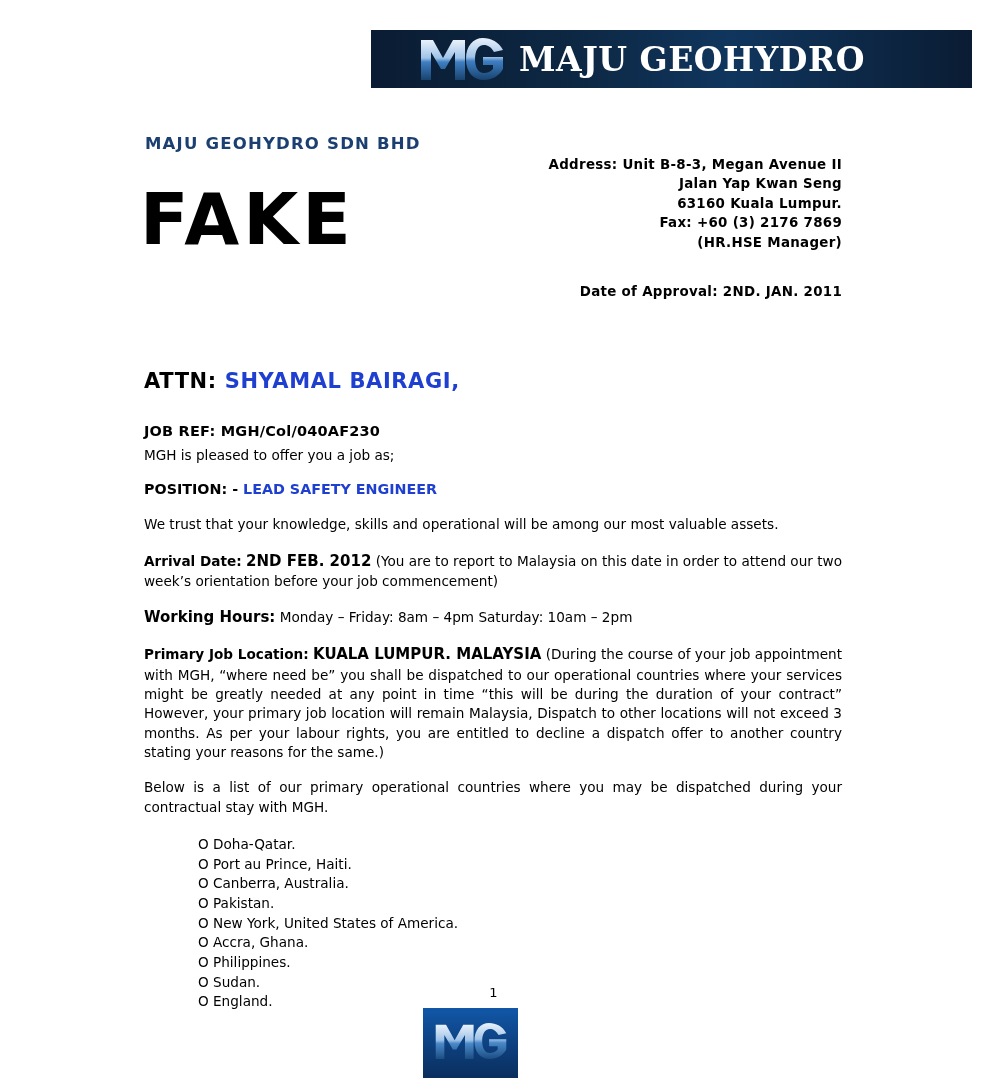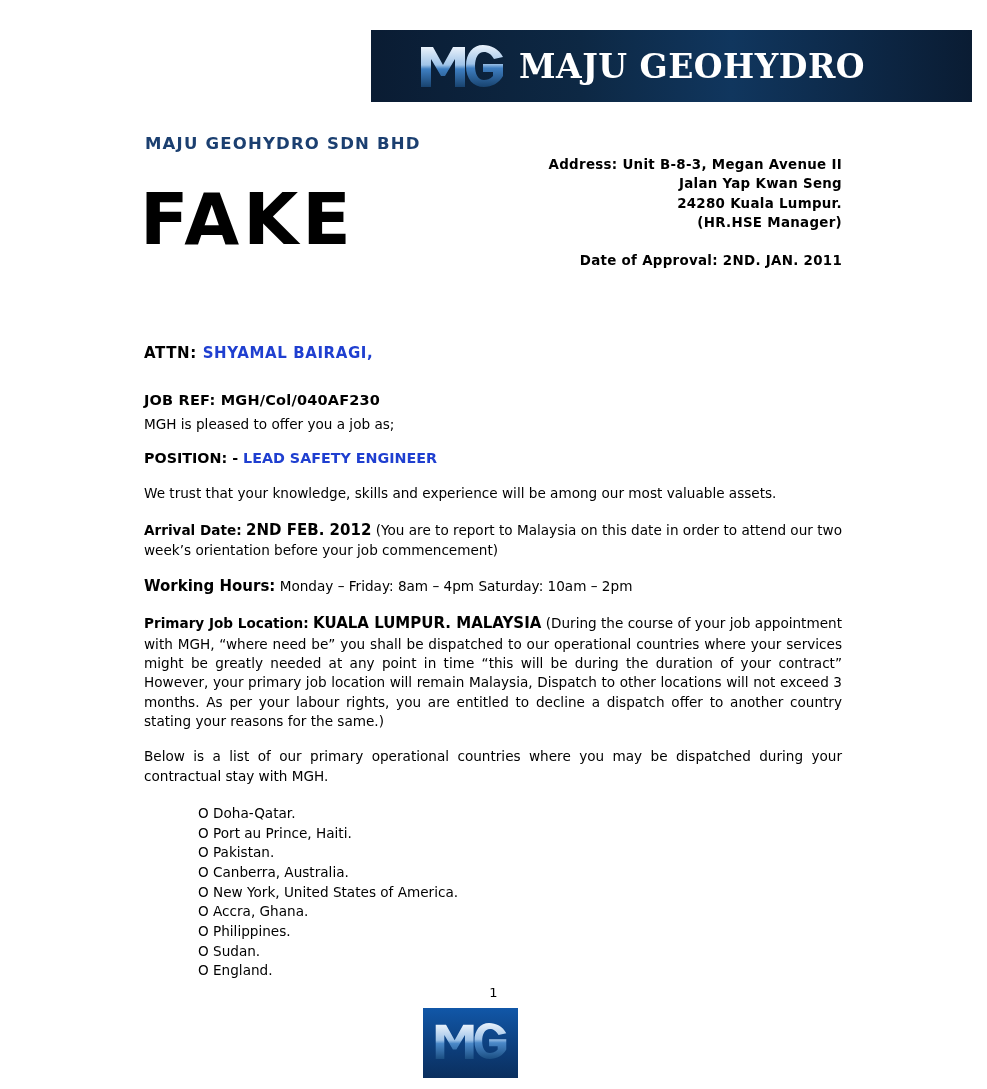--- a/index.html
+++ b/index.html
@@ -15,21 +15,21 @@
     position: relative;
     overflow: hidden;
   }
 
   
   .header-banner {
     position: absolute;
     left: 371px;
     top: 30px;
     width: 601px;
-    height: 72px;
+    height: 58px;
     background: linear-gradient(90deg, #0a1c33 0%, #0d2844 35%, #10365e 60%, #0a1c33 100%);
     display: flex;
     align-items: center;
     padding-left: 48px;
     box-sizing: border-box;
   }
   .logo-mg {
     position: relative;
     width: 86px;
     height: 46px;
@@ -77,35 +77,36 @@
     right: 145px;
     top: 155px;
     width: 460px;
     text-align: right;
     font-size: 13.4px;
     font-weight: bold;
     line-height: 1.45;
     letter-spacing: 0.3px;
   }
   .address-block .date-approval {
-    margin-top: 18px;
+    margin-top: 30px;
   }
 
   
   .body-wrap {
     position: absolute;
     left: 144px;
     top: 344px;
     width: 698px;
   }
   .line-attn {
-    font-size: 15px;
+    font-size: 21px;
     font-weight: bold;
     letter-spacing: 0.6px;
     margin-bottom: 30px;
+    margin-top: 25px;
   }
   .line-attn .name {
     color: #1f3fd0;
   }
   .line-jobref {
     font-size: 14.5px;
     font-weight: bold;
     letter-spacing: 0.2px;
     margin-bottom: 7px;
   }
@@ -185,21 +186,22 @@
   <span class="header-title">MAJU GEOHYDRO</span>
 </div>
 
 <div class="company-name">MAJU GEOHYDRO SDN BHD</div>
 
 <div class="fake-stamp">FAKE</div>
 
 <div class="address-block">
   <div>Address: Unit B-8-3, Megan Avenue II</div>
   <div>Jalan Yap Kwan Seng</div>
-  <div>24280 Kuala Lumpur.</div>
+  <div>63160 Kuala Lumpur.</div>
+  <div>Fax: +60 (3) 2176 7869</div>
   <div>(HR.HSE Manager)</div>
   <div class="date-approval">Date of Approval: 2ND. JAN. 2011</div>
 </div>
 
 <div class="body-wrap">
 
   <div class="line-attn">
     <span>ATTN:</span>
     <span class="name">SHYAMAL BAIRAGI,</span>
   </div>
@@ -207,21 +209,21 @@
   <div class="line-jobref">JOB REF: MGH/Col/040AF230</div>
 
 
   <p class="para">MGH is pleased to offer you a job as;</p>
 
   <div class="line-position">
     <span>POSITION: -</span>
     <span class="role">LEAD SAFETY ENGINEER</span>
   </div>
 
-  <p class="para">We trust that your knowledge, skills and experience will be among our most valuable assets.</p>
+  <p class="para">We trust that your knowledge, skills and operational will be among our most valuable assets.</p>
 
   <p class="para para-justify">
     <span class="b">Arrival Date:</span>
     <span class="b big">2ND FEB. 2012</span>
     <span>(You are to report to Malaysia on this date in order to attend our two week’s orientation before your job commencement)</span>
   </p>
 
   <p class="para">
     <span class="b big">Working Hours:</span>
     <span>Monday – Friday: 8am – 4pm Saturday: 10am – 2pm</span>
@@ -231,22 +233,22 @@
     <span class="b">Primary Job Location:</span>
     <span class="b big">KUALA LUMPUR. MALAYSIA</span>
     <span>(During the course of your job appointment with MGH, “where need be” you shall be dispatched to our operational countries where your services might be greatly needed at any point in time “this will be during the duration of your contract” However, your primary job location will remain Malaysia, Dispatch to other locations will not exceed 3 months. As per your labour rights, you are entitled to decline a dispatch offer to another country stating your reasons for the same.)</span>
   </p>
 
   <p class="para para-justify">Below is a list of our primary operational countries where you may be dispatched during your contractual stay with MGH.</p>
 
   <div class="countries-list">
     <div class="item">O Doha-Qatar.</div>
     <div class="item">O Port au Prince, Haiti.</div>
+    <div class="item">O Canberra, Australia.</div>
     <div class="item">O Pakistan.</div>
-    <div class="item">O Canberra, Australia.</div>
     <div class="item">O New York, United States of America.</div>
     <div class="item">O Accra, Ghana.</div>
     <div class="item">O Philippines.</div>
     <div class="item">O Sudan.</div>
     <div class="item">O England.</div>
   </div>
 </div>
 
 <div class="page-number">1</div>
 

